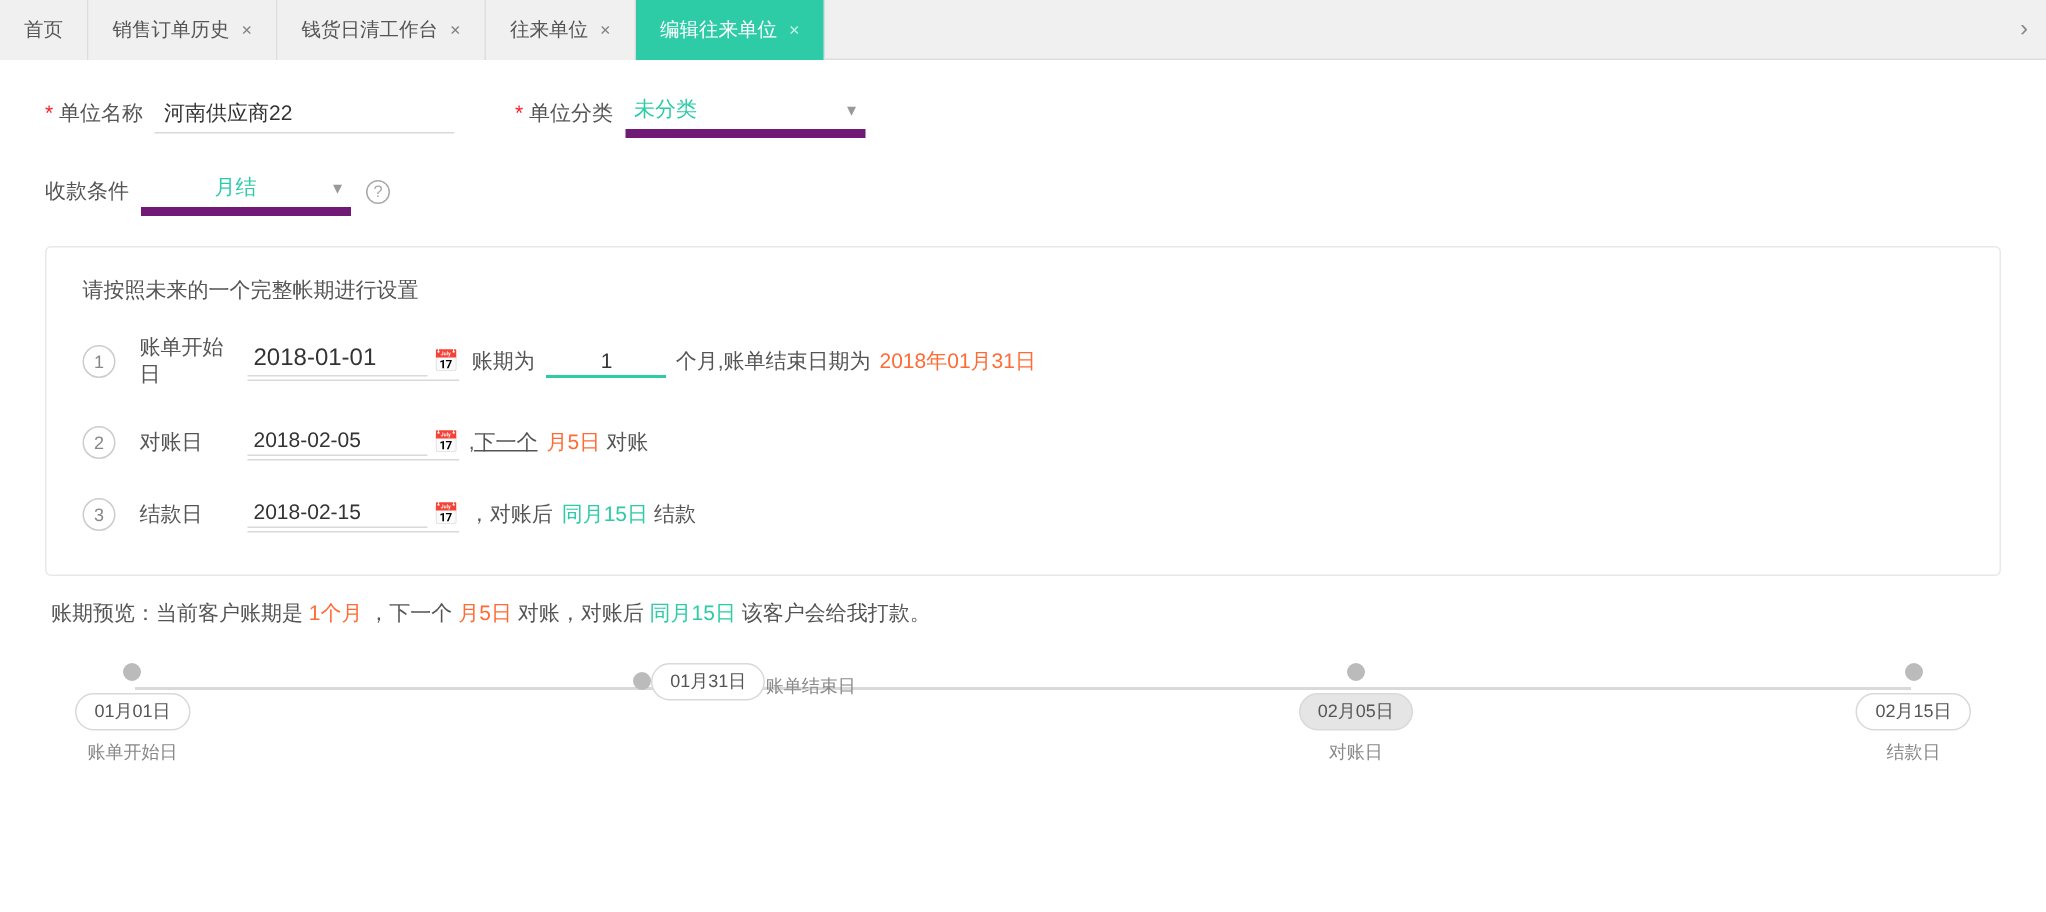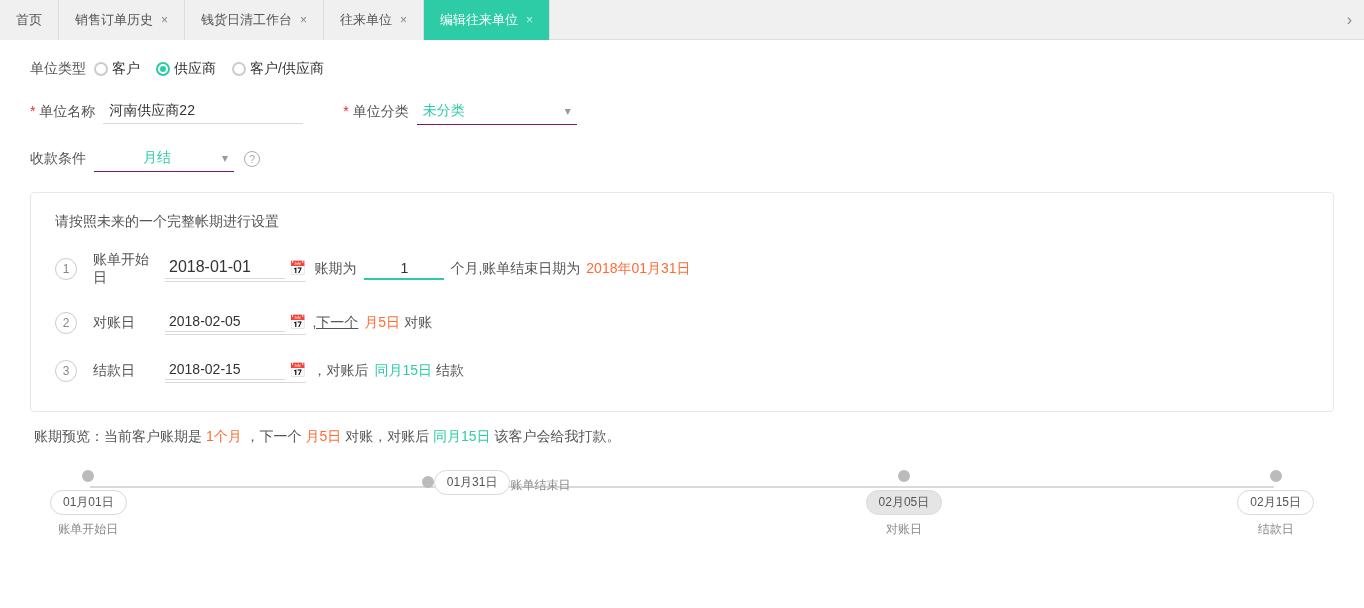--- a/index.html
+++ b/index.html
@@ -127,21 +127,21 @@
     .cal-icon {
       color: #2dcca7;
       font-size: 14px;
       cursor: pointer;
       margin-left: 4px;
     }
 
     .select-field {
       display: flex;
       align-items: center;
-      border-bottom: 1px solid #701a75;
+      border-bottom: 6px solid #701a75;
       cursor: pointer;
       padding: 4px 6px;
       min-width: 120px;
     }
     .select-value { color: #2dcca7; flex: 1; }
     .select-arrow { color: #999; margin-left: 8px; font-size: 12px; }
 
     .field-group {
       display: flex;
       align-items: center;
@@ -248,37 +248,20 @@
   </div>
   <div class="tab-item active">
     <span>编辑往来单位</span>
     <span class="close-btn">×</span>
   </div>
   <div class="tab-more">›</div>
 </div>
 
 <div class="main-content">
 
-  <div class="form-row">
-    <span class="form-label">单位类型</span>
-    <div class="radio-group">
-      <label class="radio-item">
-        <div class="radio-circle"></div>
-        <span>客户</span>
-      </label>
-      <label class="radio-item">
-        <div class="radio-circle checked"></div>
-        <span>供应商</span>
-      </label>
-      <label class="radio-item">
-        <div class="radio-circle"></div>
-        <span>客户/供应商</span>
-      </label>
-    </div>
-  </div>
 
   <div class="form-row">
     <div class="field-group">
       <span class="form-label required">单位名称</span>
       <input type="text" class="text-input" value="河南供应商22" style="width: 200px; border-bottom: 1px solid rgb(217, 217, 217);">
     </div>
     <div class="field-group">
       <span class="form-label required">单位分类</span>
       <div class="select-field" style="width:160px;">
         <span class="select-value">未分类</span>

